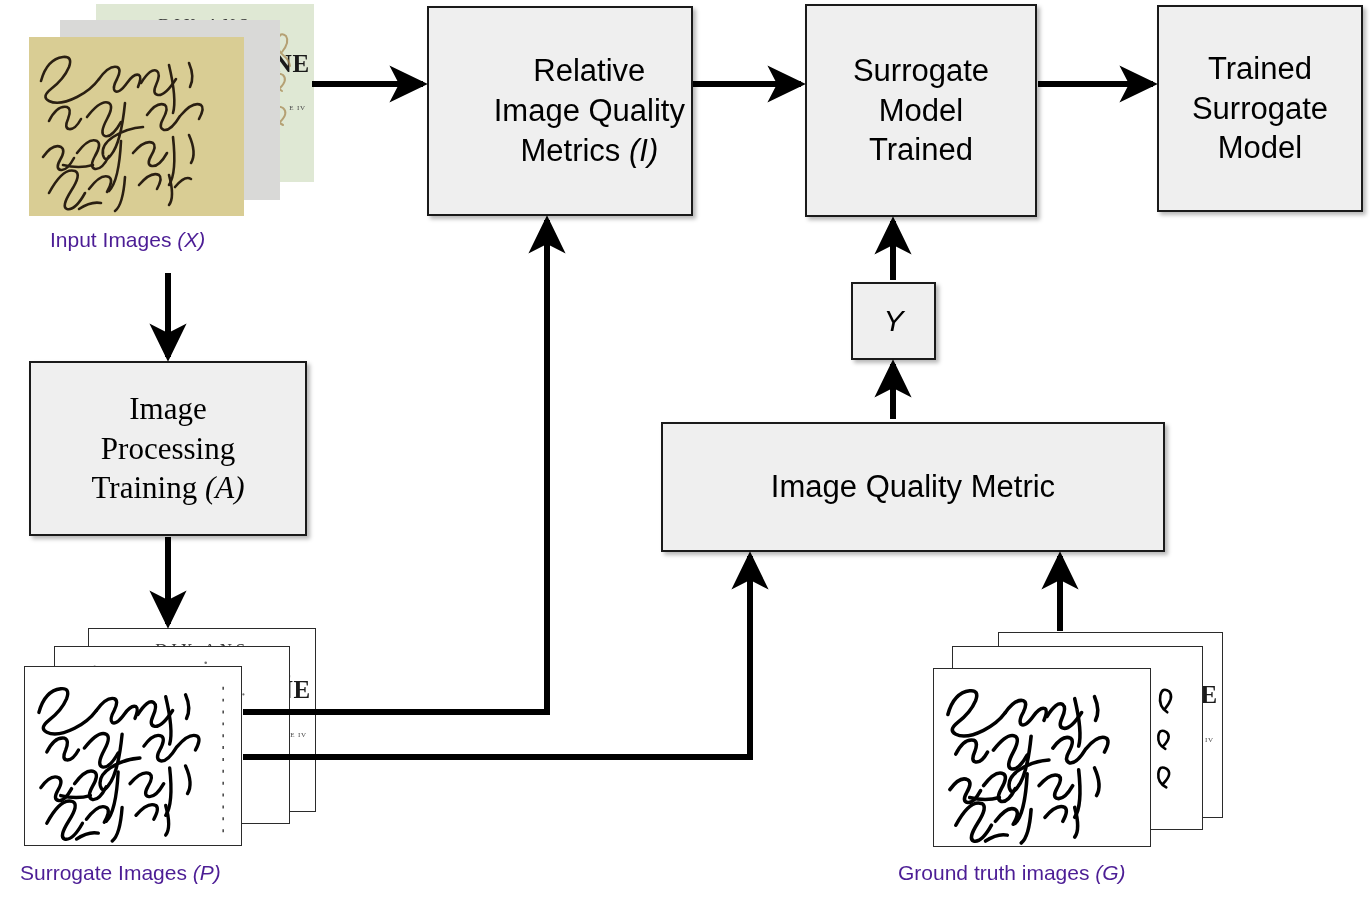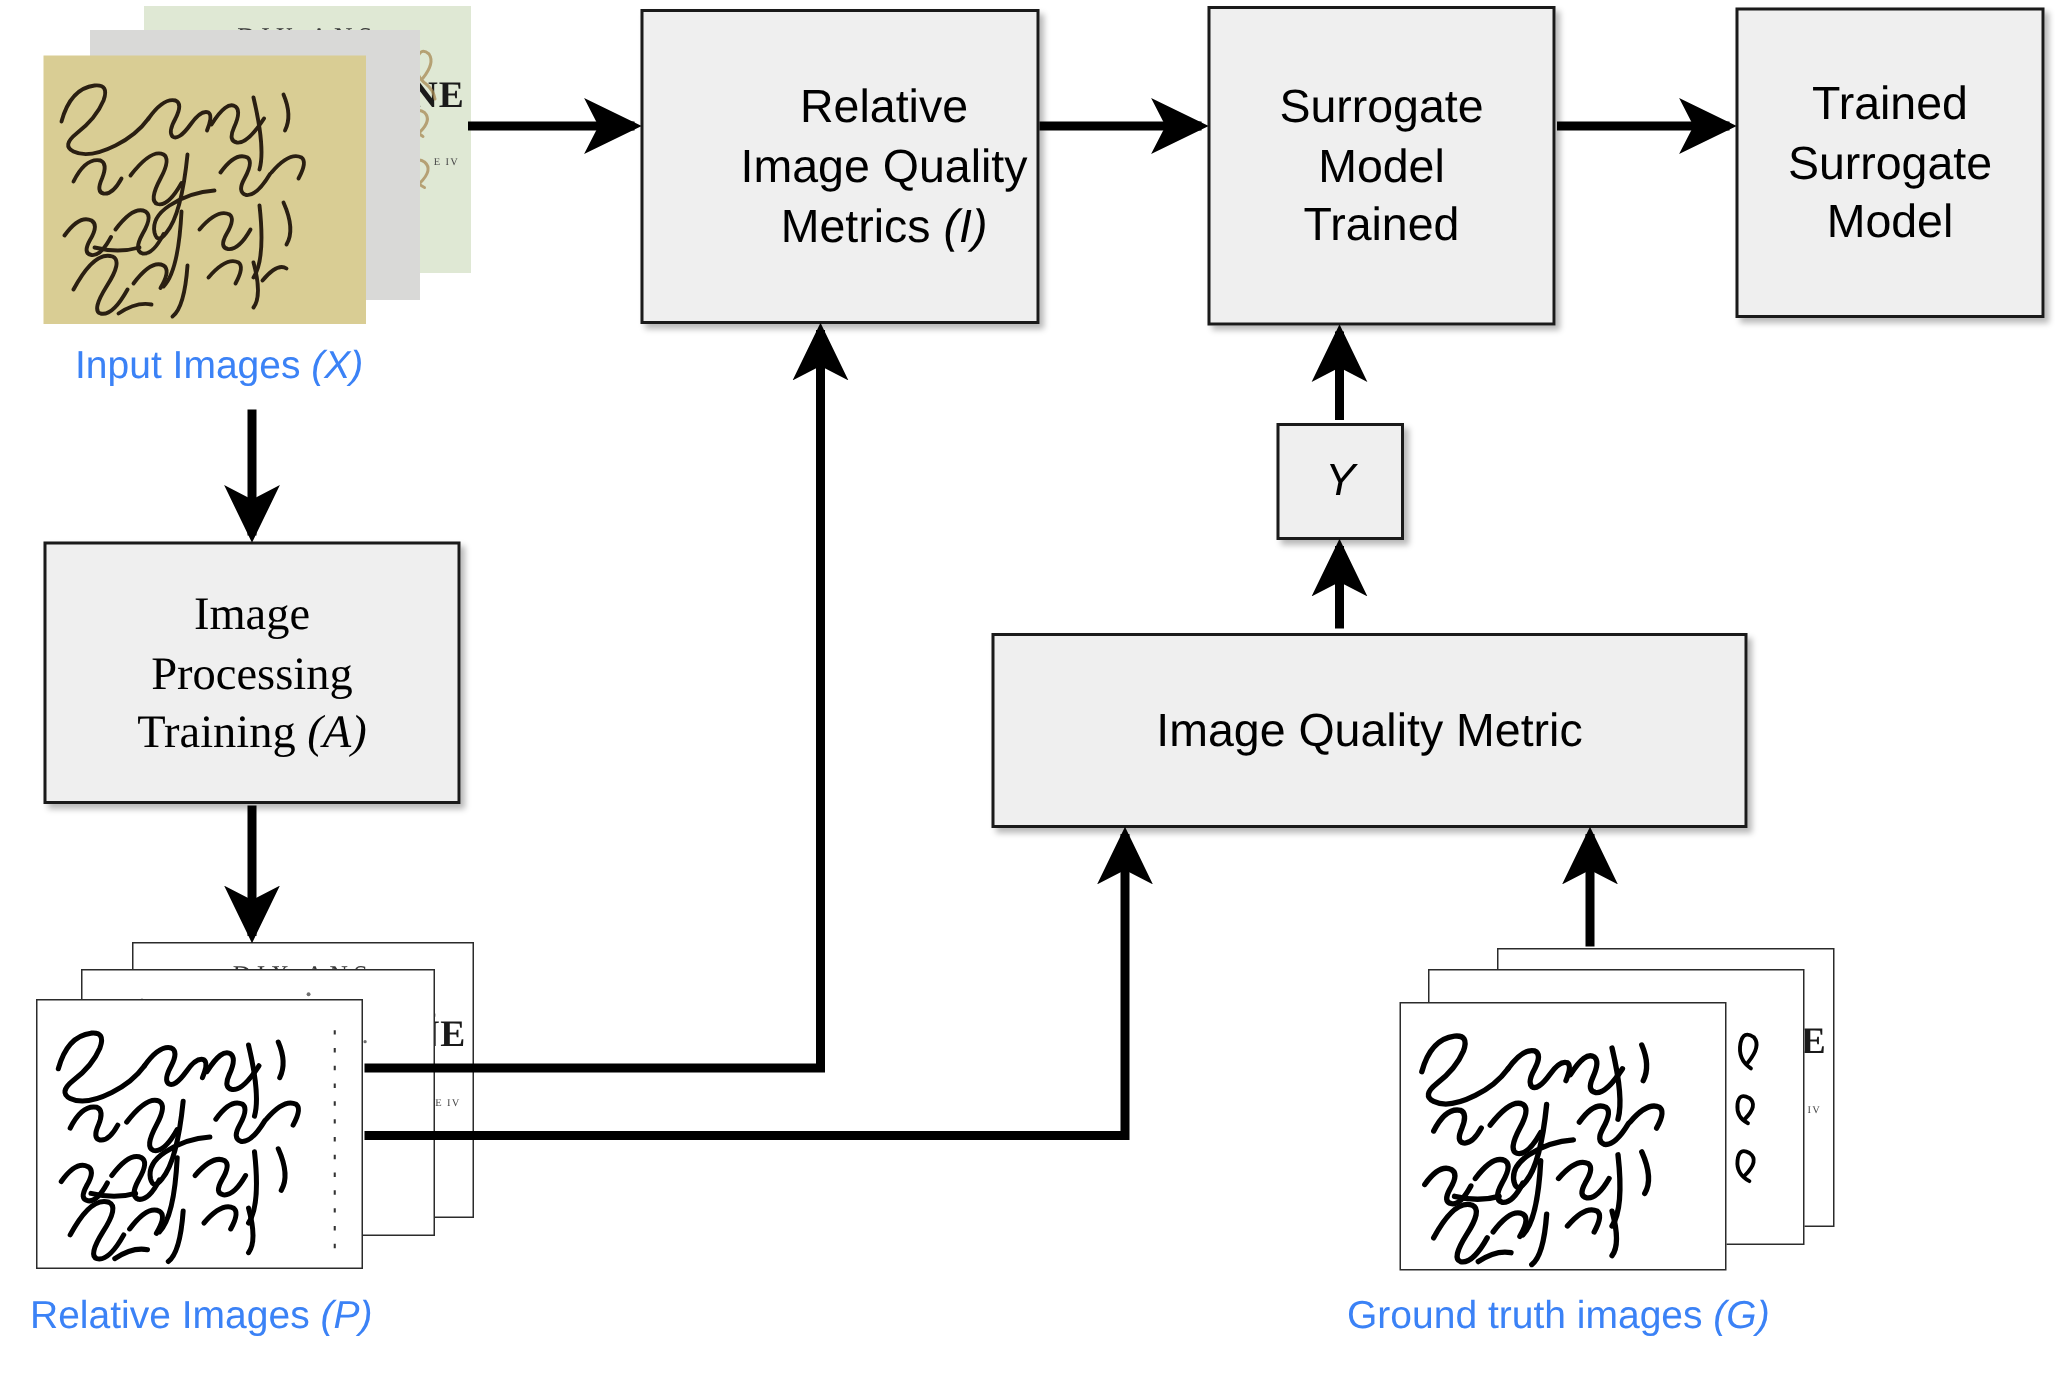--- a/index.html
+++ b/index.html
@@ -33,22 +33,22 @@
     font-size: 31px;
     line-height: 1.28;
     box-shadow: 3px 3px 4px rgba(0,0,0,0.28);
     z-index: 5;
   }
   .node .txt { display: block; padding: 0 6px; }
   .node em { font-style: italic; }
 
   .caption {
     position: absolute;
-    font-size: 26px;
-    color: #3b82f6;
+    font-size: 21px;
+    color: #4c1d95;
     white-space: nowrap;
     z-index: 6;
   }
   .caption em { font-style: italic; }
 
   
   .stack { position: absolute; z-index: 4; }
   .sheet {
     position: absolute;
     box-sizing: border-box;
@@ -275,21 +275,21 @@
           <path d="M142 140 q6 22 0 30"></path>
           <path d="M52 174 q12 -8 22 -6"></path>
         </g>
         <g stroke="#000" fill="none" stroke-width="1.4" opacity="0.8">
           <path d="M200 20 v150" stroke-dasharray="3 9"></path>
         </g>
       </svg>
     </div>
   </div>
   <div class="caption" style="left:20px; top:861px;">
-    <span>Relative Images </span><em>(P)</em>
+    <span>Surrogate Images </span><em>(P)</em>
   </div>
 
   <div class="stack" style="left:928px; top:628px; width:300px; height:225px;">
     <div class="sheet" style="left:70px; top:4px; width:225px; height:186px;">
       <div class="dixans">DIX ANS</div>
       <div class="bigletters">NE</div>
       <div class="tinytext">E IV</div>
     </div>
     <div class="sheet" style="left:24px; top:18px; width:251px; height:184px;">
       <svg class="hand" viewBox="0 0 251 184" preserveAspectRatio="none">

